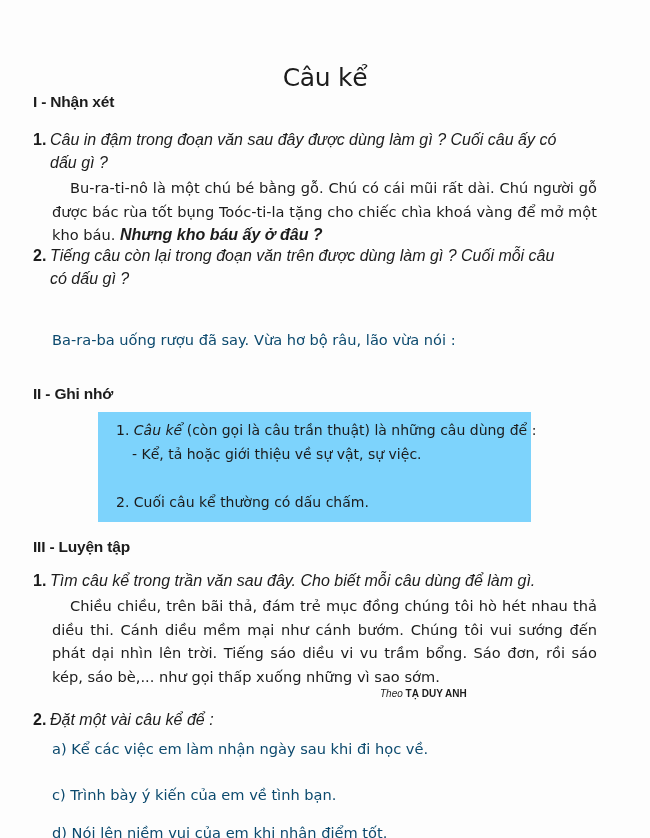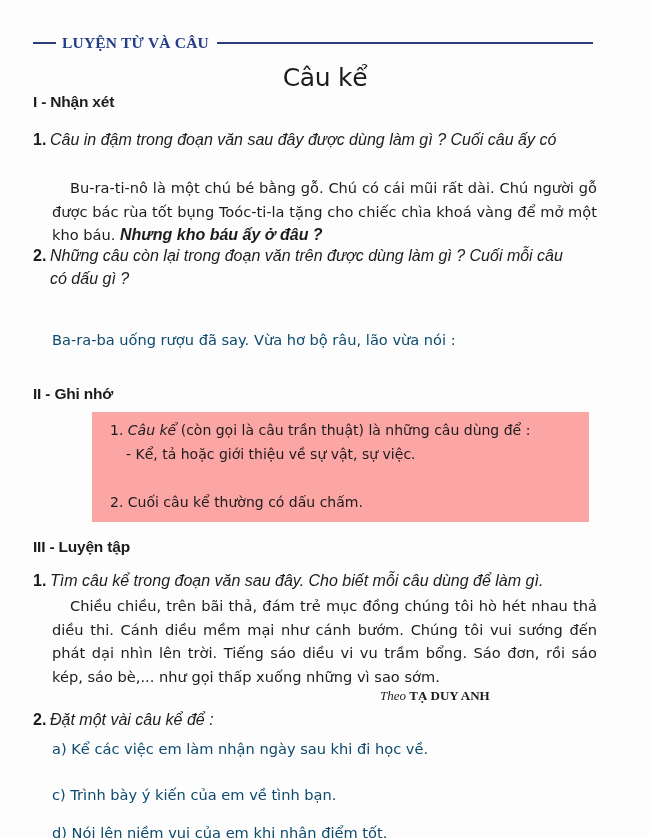--- a/index.html
+++ b/index.html
@@ -97,92 +97,87 @@
       position: absolute;
       font-family: "DejaVu Sans", sans-serif;
       font-size: 14.6px;
       line-height: 22px;
       color: #0c4a6e;
       white-space: nowrap;
     }
 
     .memo-box {
       position: absolute;
-      left: 92px;
+      left: 98px;
       top: 412px;
-      width: 497px;
+      width: 433px;
       height: 110px;
-      background: #fca5a5;
+      background: #7dd3fc;
     }
     .memo-line {
       position: absolute;
       font-family: "DejaVu Sans", sans-serif;
       font-size: 14px;
       color: #1c1c1c;
       white-space: nowrap;
     }
     .memo-line i { font-style: italic; }
 
     .source {
       position: absolute;
       left: 380px;
       top: 688px;
-      font-size: 13px;
+      font-size: 10px;
       color: #1c1c1c;
       white-space: nowrap;
-      font-family: Liberation Serif, serif;
     }
     .source .theo { font-style: italic; }
     .source .author { font-weight: bold; }
   </style>
 </head>
 <body>
 
 <div class="page">
 
-  <div class="header">
-    <div class="rule-short"></div>
-    <span class="label">LUYỆN TỪ VÀ CÂU</span>
-    <div class="rule-long"></div>
-  </div>
 
   <div class="title">Câu kể</div>
 
   <div class="section-head" style="top:93px;">I - Nhận xét</div>
 
   <div class="q" style="top:128px;">
     <span class="num">1.</span><span>Câu in đậm trong đoạn văn sau đây được dùng làm gì ? Cuối câu ấy có</span>
+    <span class="cont">dấu gì ?</span>
   </div>
 
   <div class="para" style="top:176px;">
     <span class="indent"></span><span>Bu-ra-ti-nô là một chú bé bằng gỗ. Chú có cái mũi rất dài. Chú người gỗ được bác rùa tốt bụng Toóc-ti-la tặng cho chiếc chìa khoá vàng để mở một kho báu. </span><span class="bolditalic">Nhưng kho báu ấy ở đâu ?</span>
   </div>
 
   <div class="q" style="top:244px;">
-    <span class="num">2.</span><span>Những câu còn lại trong đoạn văn trên được dùng làm gì ? Cuối mỗi câu</span>
+    <span class="num">2.</span><span>Tiếng câu còn lại trong đoạn văn trên được dùng làm gì ? Cuối mỗi câu</span>
     <span class="cont">có dấu gì ?</span>
   </div>
 
 
   <div class="line" style="left:52px; top:329px;">Ba-ra-ba uống rượu đã say. Vừa hơ bộ râu, lão vừa nói :</div>
 
   <div class="section-head" style="top:385px;">II - Ghi nhớ</div>
 
   <div class="memo-box">
     <div class="memo-line" style="left:18px; top:10px;">
       <span>1. </span><i>Câu kể</i><span> (còn gọi là câu trần thuật) là những câu dùng để :</span>
     </div>
     <div class="memo-line" style="left:34px; top:34px;">- Kể, tả hoặc giới thiệu về sự vật, sự việc.</div>
     <div class="memo-line" style="left:18px; top:82px;">2. Cuối câu kể thường có dấu chấm.</div>
   </div>
 
   <div class="section-head" style="top:538px;">III - Luyện tập</div>
 
   <div class="q" style="top:569px;">
-    <span class="num">1.</span><span>Tìm câu kể trong đoạn văn sau đây. Cho biết mỗi câu dùng để làm gì.</span>
+    <span class="num">1.</span><span>Tìm câu kể trong trần văn sau đây. Cho biết mỗi câu dùng để làm gì.</span>
   </div>
 
   <div class="para" style="top:594px;">
     <span class="indent"></span><span>Chiều chiều, trên bãi thả, đám trẻ mục đồng chúng tôi hò hét nhau thả diều thi. Cánh diều mềm mại như cánh bướm. Chúng tôi vui sướng đến phát dại nhìn lên trời. Tiếng sáo diều vi vu trầm bổng. Sáo đơn, rồi sáo kép, sáo bè,... như gọi thấp xuống những vì sao sớm.</span>
   </div>
 
   <div class="source">
     <span class="theo">Theo</span>
     <span class="author">TẠ DUY ANH</span>
   </div>

